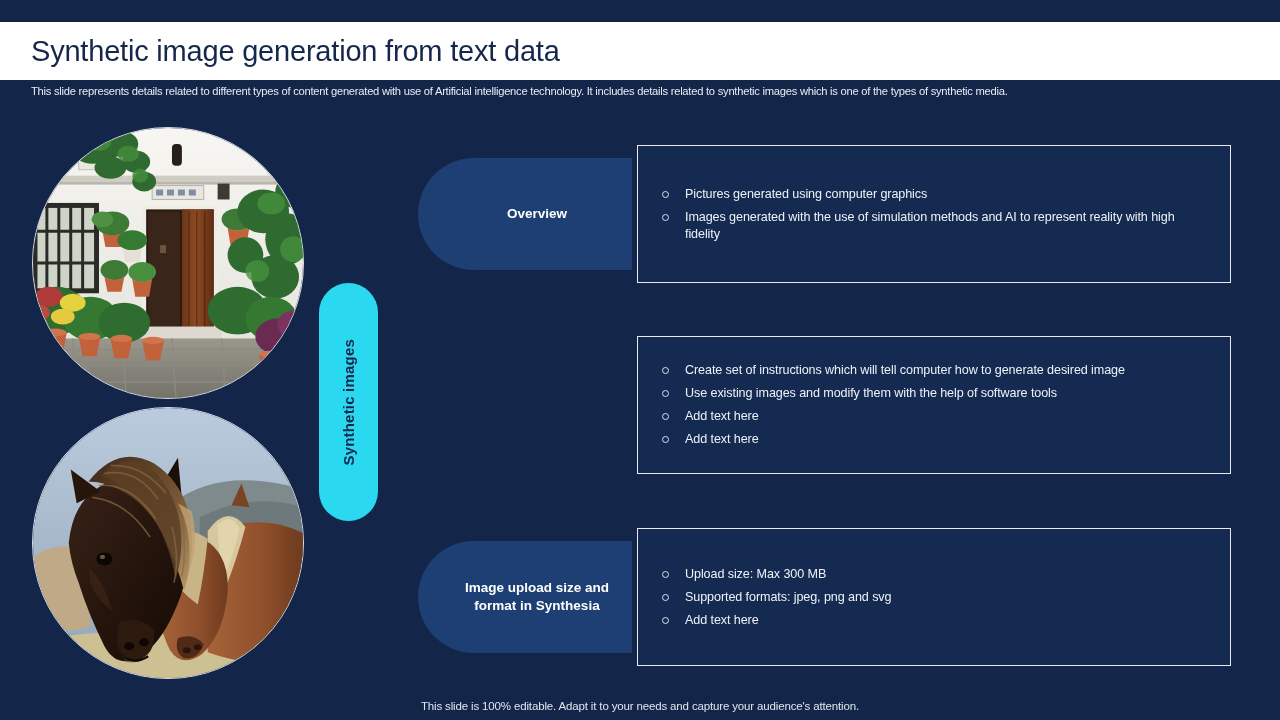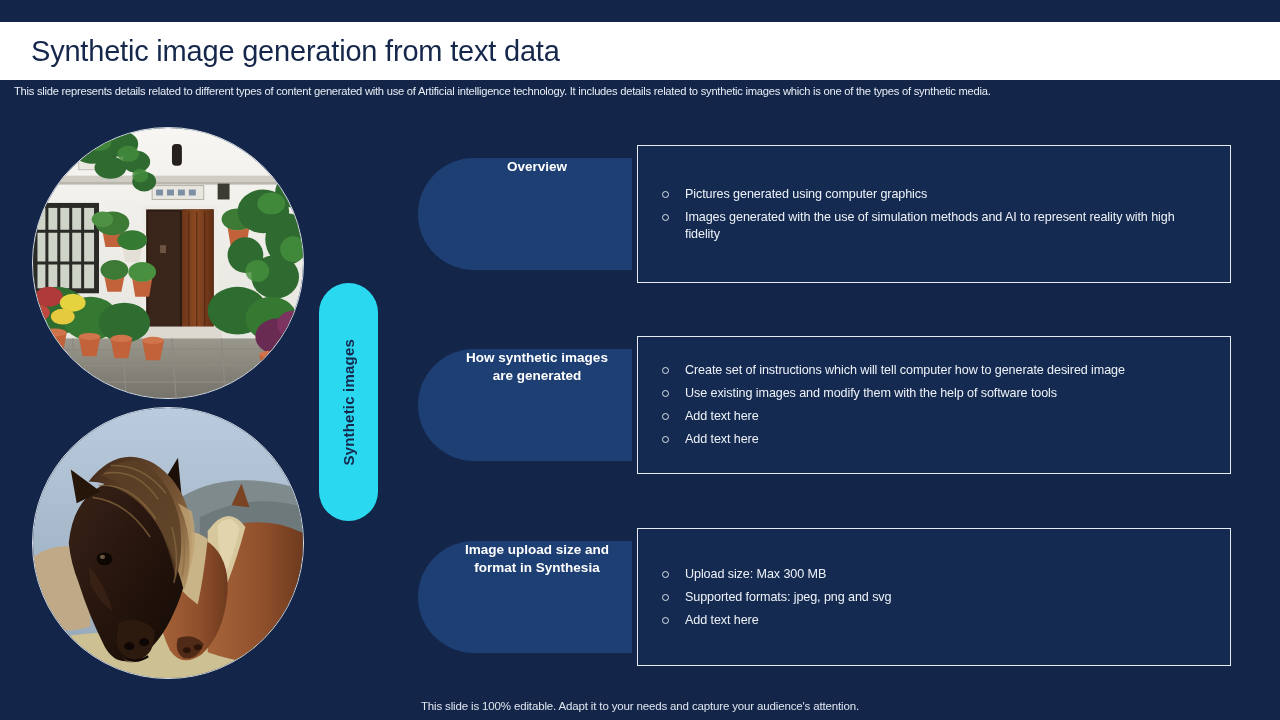--- a/index.html
+++ b/index.html
@@ -38,21 +38,21 @@
     font-size: 29px;
     font-weight: normal;
     color: #15274b;
     letter-spacing: -0.2px;
     white-space: nowrap;
   }
 
   
   .subtitle {
     position: absolute;
-    left: 14px; top: 85px;
+    left: 31px; top: 85px;
     width: 1220px;
     font-size: 11.2px;
     color: #e8ecf3;
     letter-spacing: -0.25px;
     white-space: nowrap;
   }
 
   
   .photo {
     position: absolute;
@@ -95,20 +95,21 @@
   
   .cat-pill {
     position: absolute;
     left: 418px;
     top: 13px;
     width: 214px;
     height: 112px;
     background: #1e3f73;
     border-radius: 56px 0 0 56px;
     display: flex;
+    align-items: center;
     justify-content: center;
     padding: 0 18px 0 42px;
   }
   .cat-pill-label {
     font-size: 13.5px;
     font-weight: bold;
     color: #ffffff;
     text-align: center;
     line-height: 1.32;
   }
@@ -442,23 +443,20 @@
       </li>
       <li class="bullet-item">
         <span class="bullet-marker"></span>
         <span class="bullet-text">Images generated with the use of simulation methods and AI to represent reality with high fidelity</span>
       </li>
     </ul>
   </div>
 </div>
 
 <div class="row row-2">
-  <div class="cat-pill">
-    <span class="cat-pill-label">How synthetic images are generated</span>
-  </div>
   <div class="content-box">
     <ul class="bullet-list">
       <li class="bullet-item">
         <span class="bullet-marker"></span>
         <span class="bullet-text">Create set of instructions which will tell computer how to generate desired image</span>
       </li>
       <li class="bullet-item">
         <span class="bullet-marker"></span>
         <span class="bullet-text">Use existing images and modify them with the help of software tools</span>
       </li>

